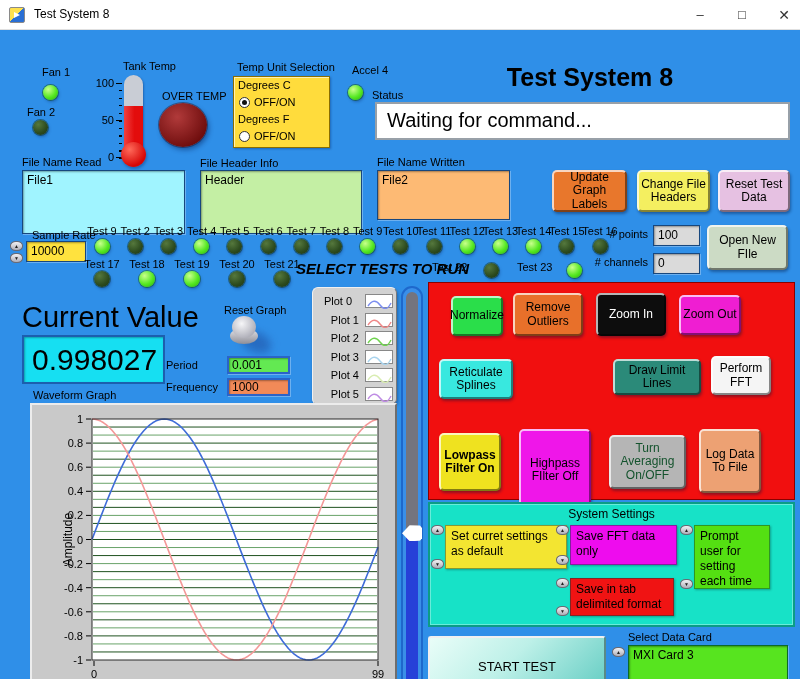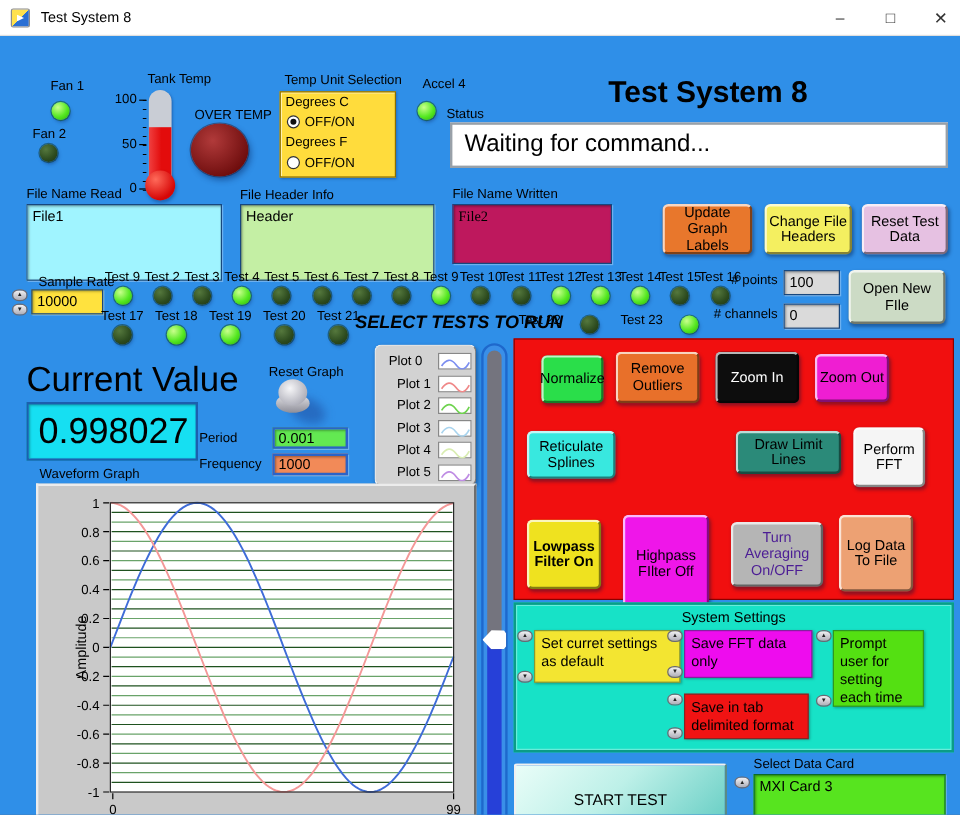--- a/index.html
+++ b/index.html
@@ -83,21 +83,21 @@
     <div class="led on" id="accel4-led" style="left:348px;top:55px;width:15px;height:15px;"></div>
     <div class="lbl" style="left:372px;top:59px;">Status</div>
     <div class="abs" style="left:455px;top:33px;width:270px;text-align:center;font-size:25px;font-weight:bold;color:#000;">Test System 8</div>
     <div class="abs" style="left:375px;top:72px;width:415px;height:38px;background:#fff;border:2px solid #98a0a8;font-size:20px;line-height:33px;padding-left:10px;color:#000;">Waiting for command...</div>
 
     <div class="lbl" style="left:22px;top:126px;">File Name Read</div>
     <div class="vbox" style="left:22px;top:140px;width:163px;height:64px;background:#a0f4ff;">File1</div>
     <div class="lbl" style="left:200px;top:127px;">File Header Info</div>
     <div class="vbox" style="left:200px;top:140px;width:162px;height:64px;background:#c4efa4;">Header</div>
     <div class="lbl" style="left:377px;top:126px;">File Name Written</div>
-    <div class="vbox" style="left:377px;top:140px;width:133px;height:50px;background:#be185d;font-family:Liberation Serif, serif;">File2</div>
+    <div class="vbox" style="left:377px;top:140px;width:133px;height:50px;background:#fdba74;">File2</div>
     <div class="btn3d" style="left:552px;top:140px;width:75px;height:42px;background:#e8772c;">Update Graph Labels</div>
     <div class="btn3d" style="left:637px;top:140px;width:73px;height:42px;background:#f4ef60;">Change File Headers</div>
     <div class="btn3d" style="left:718px;top:140px;width:72px;height:42px;background:#e6c1e2;">Reset Test Data</div>
 
     <div class="lbl" style="left:32px;top:199px;">Sample Rate</div>
     <div class="spincol" id="samplerate-spinner" style="left:10px;top:211px;height:22px;">
         <div class="spinbtn" style="position: relative;">▲</div>
         <div class="spinbtn" style="position: relative;">▼</div>
       </div>
     <div class="vbox" style="left:26px;top:211px;width:60px;height:21px;background:#ffe23e;">10000</div>
@@ -222,24 +222,24 @@
       <div class="abs" id="slider-pointer" style="left: -1px; width: 20px; height: 16px; background: rgb(255, 255, 255); clip-path: polygon(0px 50%, 38% 0px, 90% 2%, 100% 18%, 100% 82%, 90% 98%, 38% 100%); box-shadow: rgba(0, 0, 0, 0.4) 1px 1px 2px; top: 237.2px;"></div>
     </div>
 
     <div class="abs" id="control-panel" style="left: 428px; top: 252px; width: 367px; height: 218px; border: 1px solid rgb(138, 0, 0); background: rgb(241, 15, 15);">
         <div class="btn3d" style="left: 22px; top: 13px; width: 52px; height: 40px; background: rgb(42, 222, 74); color: rgb(0, 0, 0);">Normalize</div>
         <div class="btn3d" style="left: 84px; top: 10px; width: 70px; height: 43px; background: rgb(232, 112, 42); color: rgb(0, 0, 0);">Remove Outliers</div>
         <div class="btn3d" style="left: 167px; top: 10px; width: 70px; height: 43px; background: rgb(13, 13, 13); color: rgb(255, 255, 255);">Zoom In</div>
         <div class="btn3d" style="left: 250px; top: 12px; width: 62px; height: 40px; background: rgb(239, 30, 210); color: rgb(0, 0, 0);">Zoom Out</div>
         <div class="btn3d" style="left: 10px; top: 76px; width: 74px; height: 40px; background: rgb(56, 232, 223); color: rgb(0, 0, 0);">Reticulate Splines</div>
         <div class="btn3d" style="left: 184px; top: 76px; width: 88px; height: 36px; background: rgb(43, 138, 121); color: rgb(0, 0, 0);">Draw Limit Lines</div>
-        <div class="btn3d" style="left: 282px; top: 73px; width: 60px; height: 50px; background: rgb(245, 245, 245); color: rgb(0, 0, 0);">Perform FFT</div>
+        <div class="btn3d" style="left: 282px; top: 73px; width: 60px; height: 39px; background: rgb(245, 245, 245); color: rgb(0, 0, 0);">Perform FFT</div>
         <div class="btn3d" style="left: 10px; top: 150px; width: 62px; height: 58px; background: rgb(239, 226, 31); color: rgb(0, 0, 0); font-weight: bold;">Lowpass Filter On</div>
         <div class="btn3d" style="left: 90px; top: 146px; width: 72px; height: 82px; background: rgb(239, 22, 233); color: rgb(0, 0, 0);">Highpass FIlter Off</div>
-        <div class="btn3d" style="left: 180px; top: 152px; width: 77px; height: 54px; background: rgb(181, 181, 181); color: #4c1d95;">Turn Averaging On/OFF</div>
+        <div class="btn3d" style="left: 180px; top: 152px; width: 77px; height: 54px; background: rgb(181, 181, 181); color: #14532d;">Turn Averaging On/OFF</div>
         <div class="btn3d" style="left: 270px; top: 146px; width: 62px; height: 64px; background: rgb(237, 161, 115); color: rgb(0, 0, 0);">Log Data To File</div>
       </div>
 
     <div class="abs" id="settings-panel" style="left: 428px; top: 472px; width: 367px; height: 125px; border: 2px solid rgb(11, 156, 134); box-shadow: rgba(255, 255, 255, 0.35) 0px 0px 0px 1px inset; background: rgb(23, 226, 199);">
       <div class="panel-title" style="top:3px;">System Settings</div>
     <div class="spincol" style="left: 1px; top: 21px; height: 44px;">
           <div class="spinbtn" style="position: relative;">▲</div>
           <div class="spinbtn" style="position: relative;">▼</div>
         </div>
         <div class="abs" style="left: 15px; top: 21px; width: 122px; height: 44px; background: rgb(243, 229, 49); border: 1px solid rgba(0, 60, 60, 0.45); font-size: 12px; color: rgb(0, 0, 0); padding: 3px 5px; line-height: 1.25; overflow: hidden; box-shadow: rgba(0, 40, 40, 0.35) 1px 1px 2px;">Set curret settings as default</div>

